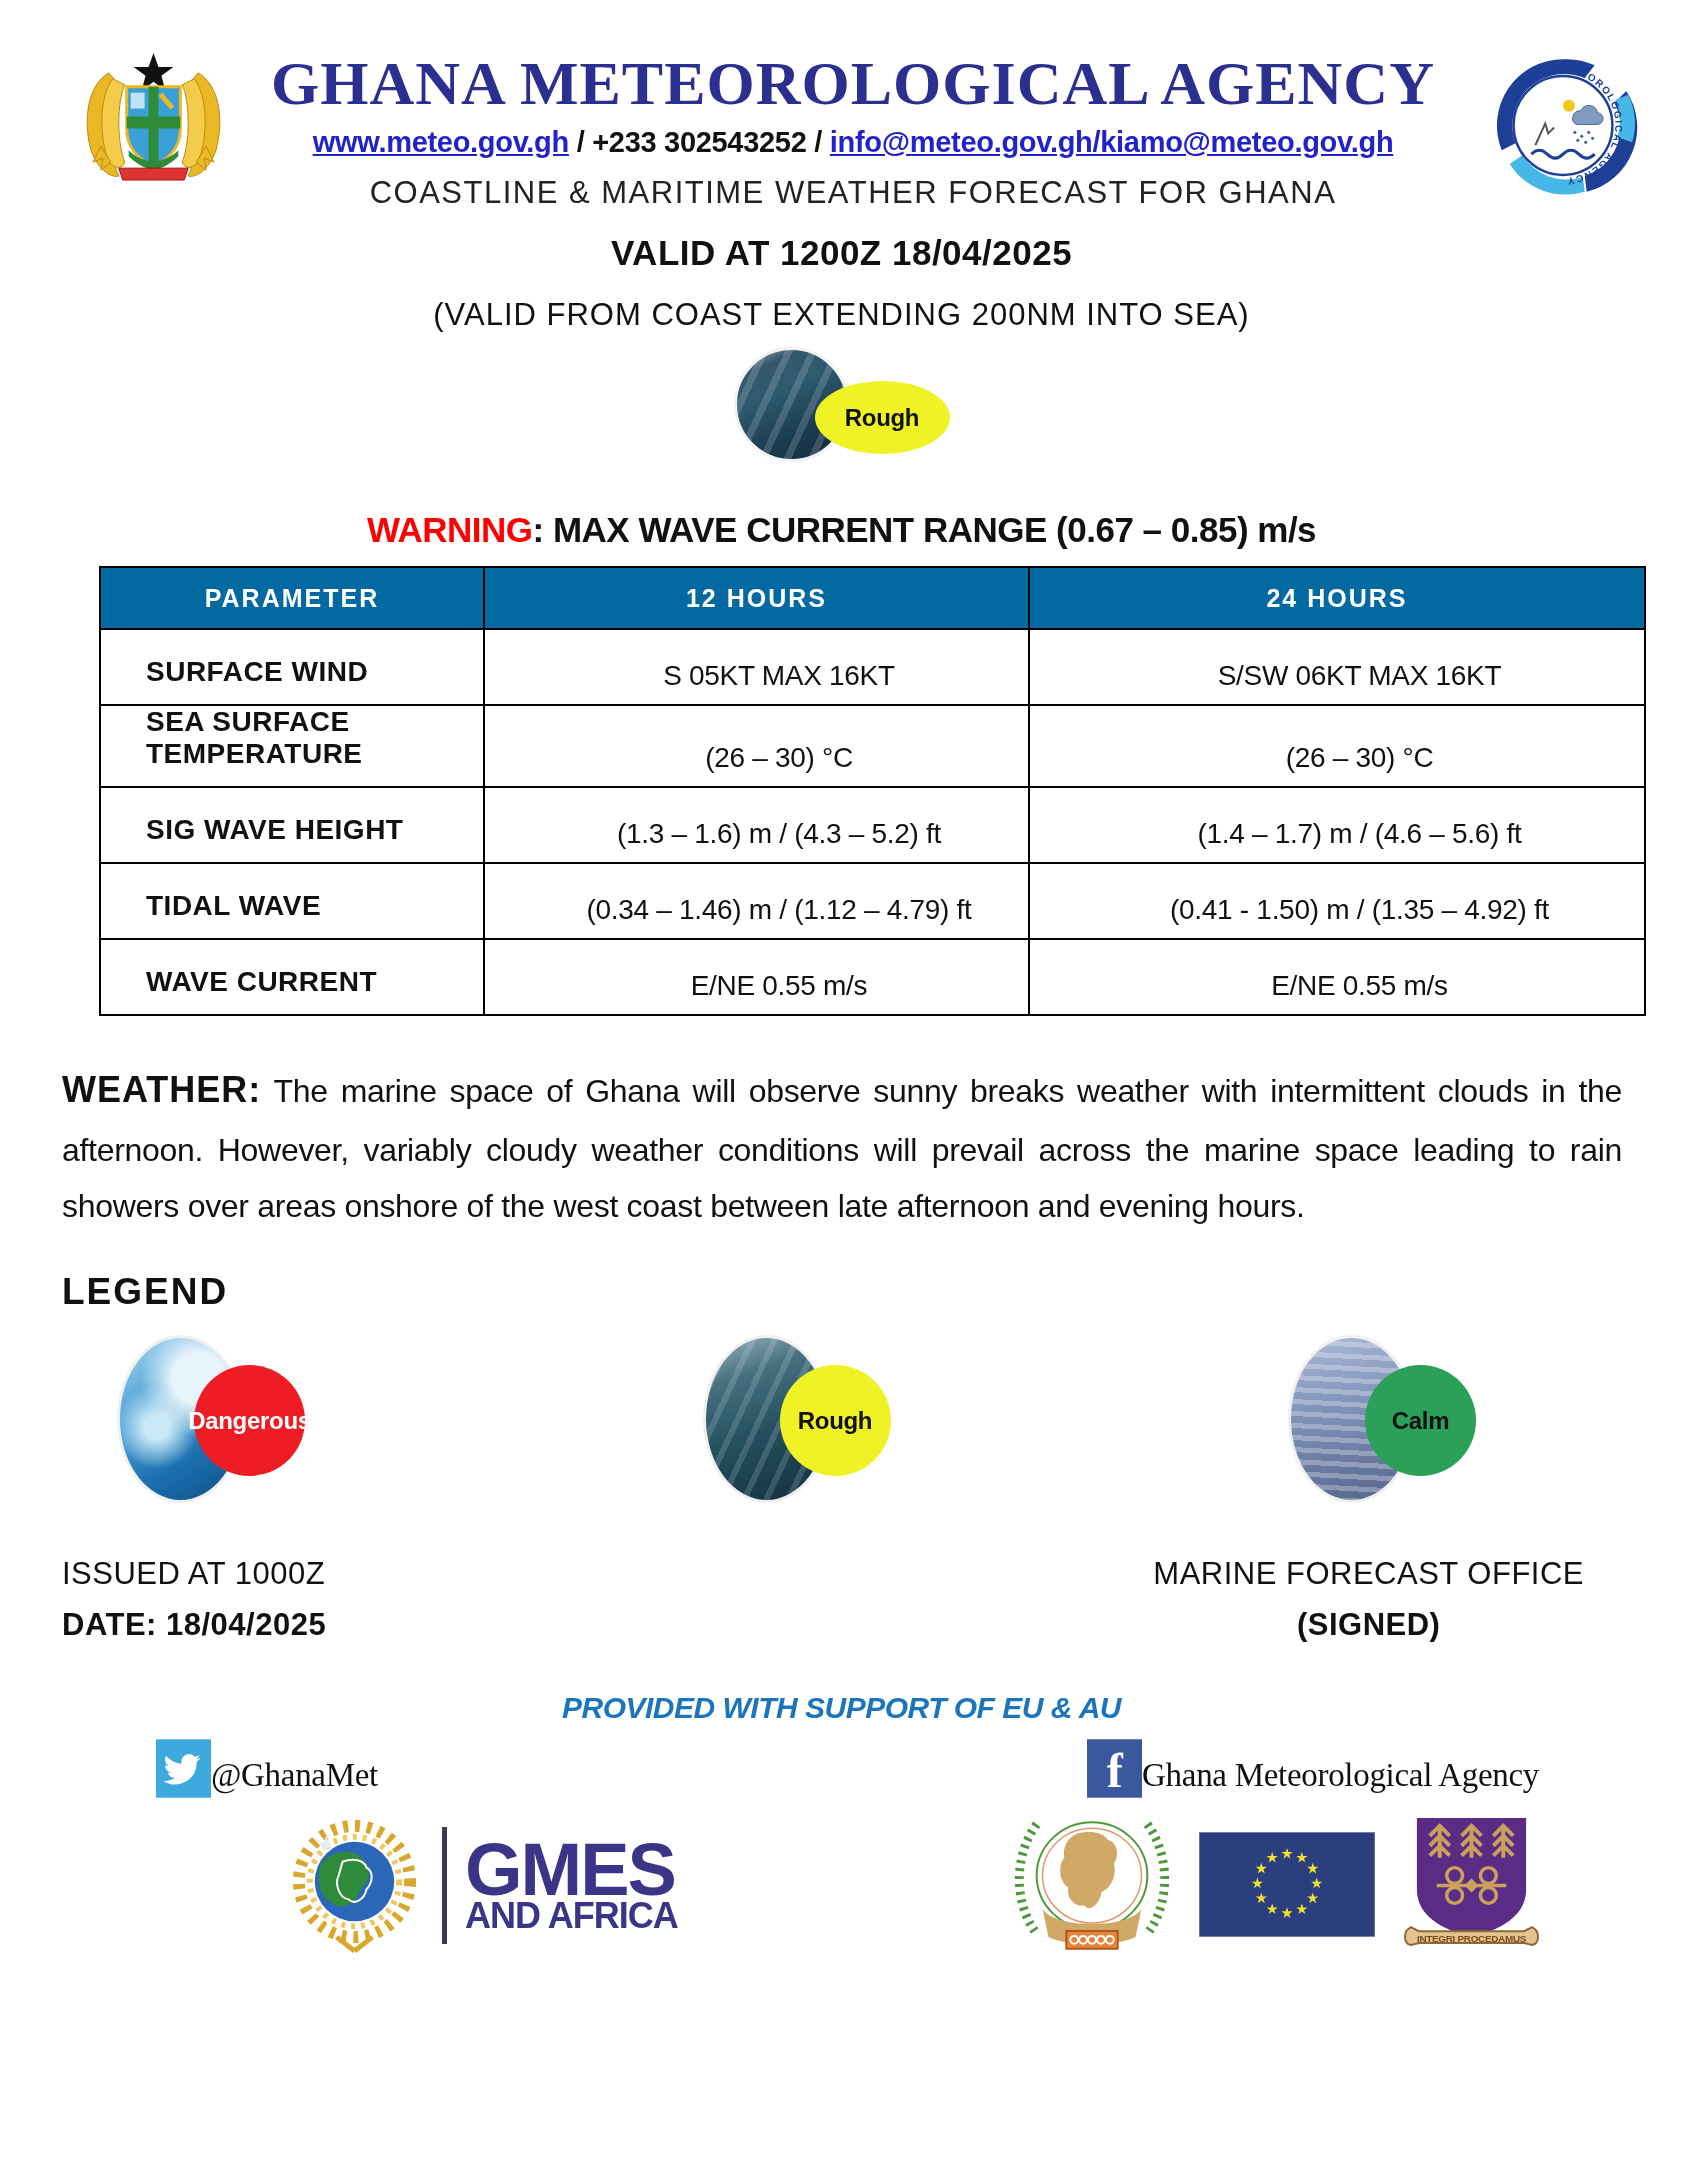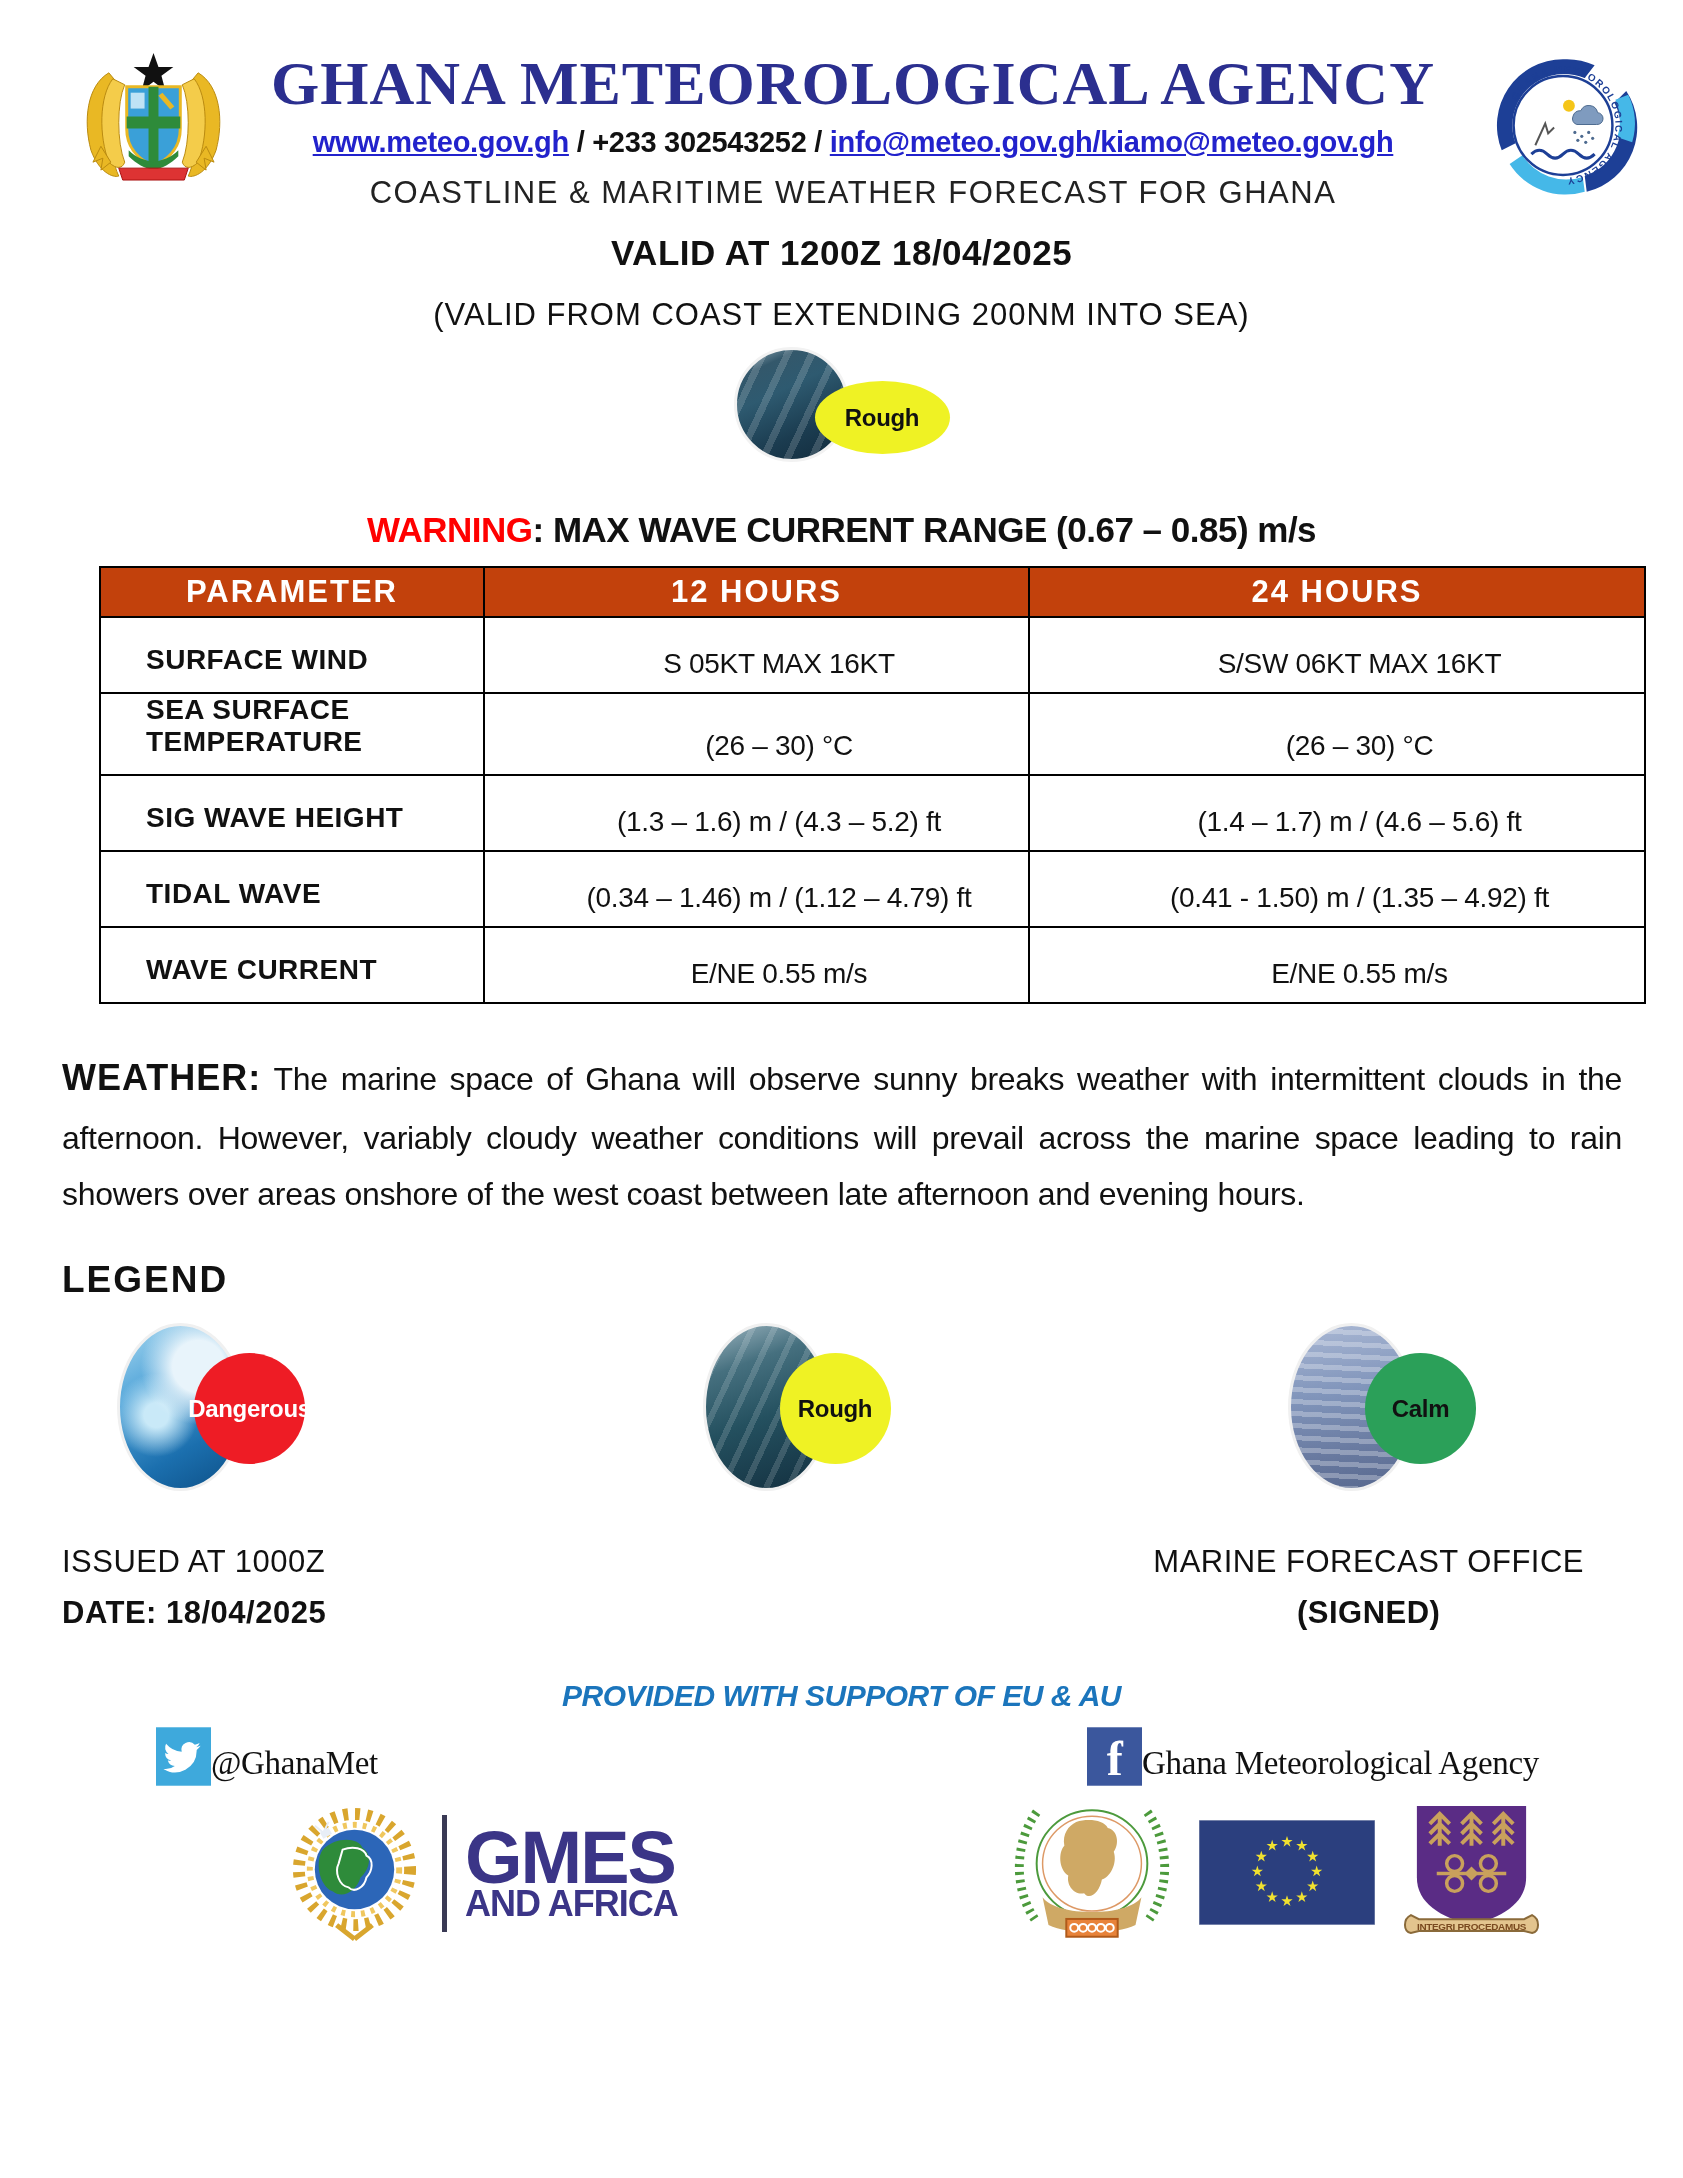--- a/index.html
+++ b/index.html
@@ -53,22 +53,22 @@
   .warning-line .warn-label { color:#ff0000; }
 
   
   table.forecast {
     margin:16px 40px 0 99px; width:1544px;
     border-collapse:collapse; table-layout:fixed;
   }
   table.forecast th, table.forecast td { border:2px solid #000; vertical-align:bottom; }
   table.forecast col.c1 { width:384px; } table.forecast col.c2 { width:545px; } table.forecast col.c3 { width:616px; }
   table.forecast thead th {
-    background:#c2410c; color:#ffffff; font-size:31px; font-weight:bold;
-    height:50px; text-align:center; vertical-align:middle; letter-spacing:2px;
+    background:#0369a1; color:#ffffff; font-size:25px; font-weight:bold;
+    height:62px; text-align:center; vertical-align:middle; letter-spacing:2px;
   }
   table.forecast td { height:76px; font-size:28px;padding-left:45px; }
   td.param { font-weight:bold; font-size:25px; padding:0 0 16px 14px; letter-spacing:0.5px; }
   td.val   { text-align:center; padding-bottom:12px; }
 
   
   .weather-para {
     margin:42px 61px 0 62px; font-size:32px; line-height:1.77;
     text-align:justify; color:#111;
   }

